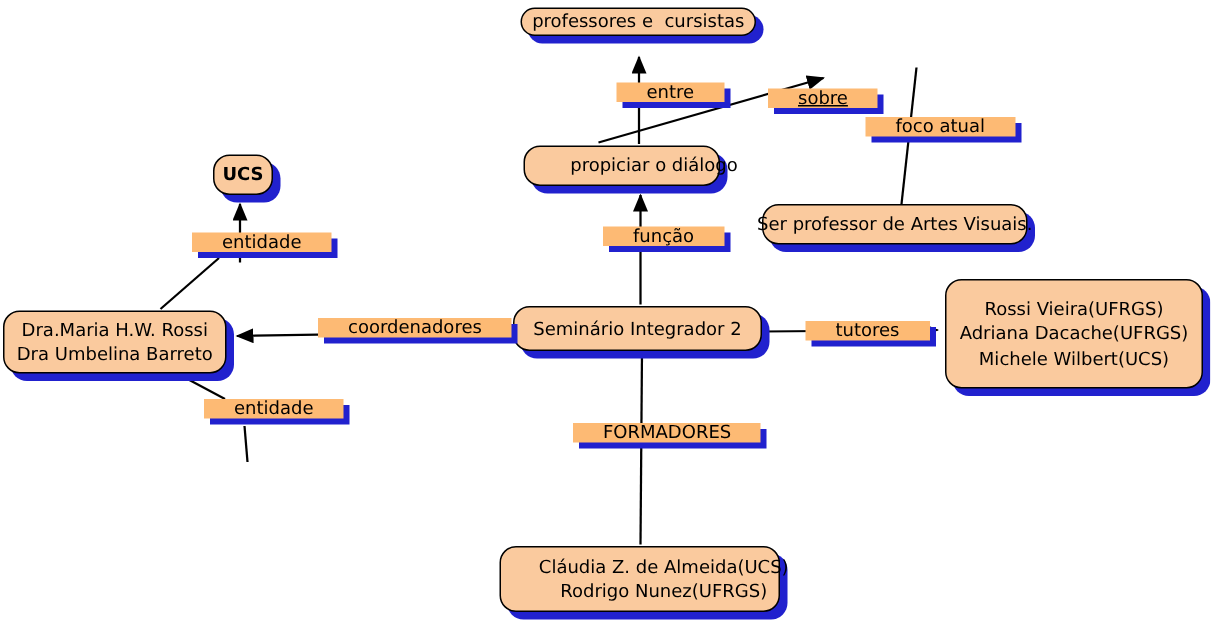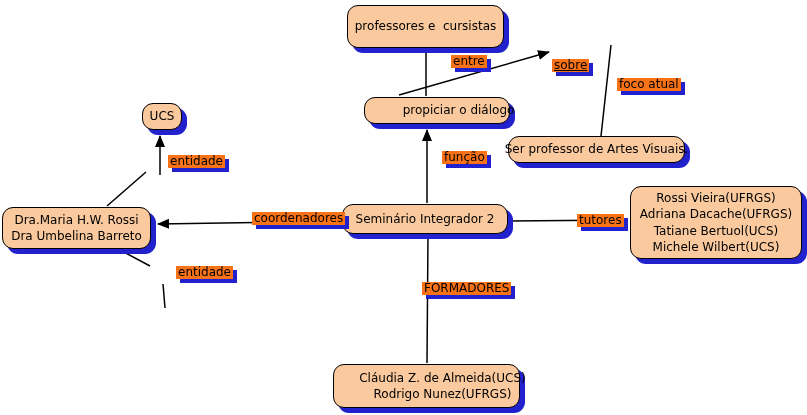--- a/index.html
+++ b/index.html
@@ -23,28 +23,27 @@
     font-size:12px;color:#000;
     line-height:1.35;
     text-align:center;
     box-sizing:border-box;
     cursor:default;
   }
   .node-line{white-space:pre;}
   .edge-label{
     position:absolute;
     z-index:3;
-    background:#f97316;
+    background:#fdba74;
     box-shadow:4px 4px 0 #2121CE;
     font-size:12px;color:#000;
     line-height:1.1;
-    padding:0 2px;
+    padding:0 20px;
     white-space:pre;
     cursor:default;
-    margin-left:40px;
   }
 </style>
 </head>
 <body>
 
 <div class="canvas">
 
   <svg class="wires" width="807" height="415">
     <defs>
       <marker id="arrow" markerUnits="userSpaceOnUse" markerWidth="13" markerHeight="11" refX="11" refY="5" orient="auto">
@@ -68,50 +67,49 @@
 
     <line x1="107" y1="206" x2="146" y2="172" stroke="#000" stroke-width="1.5"></line>
 
     <line x1="160" y1="175" x2="160" y2="136" stroke="#000" stroke-width="1.5" marker-end="url(#arrow)"></line>
 
     <line x1="120" y1="250" x2="150" y2="266" stroke="#000" stroke-width="1.5"></line>
 
     <line x1="163" y1="284" x2="165" y2="308" stroke="#000" stroke-width="1.5"></line>
   </svg>
 
-  <div class="node" style="left:347px;top:5px;width:157px;height:43px;">
+  <div class="node" style="left:347px;top:5px;width:157px;height:19px;">
     <span class="node-line">professores e  cursistas</span>
   </div>
 
 
-  <div class="node" style="left:364px;top:97px;width:146px;height:27px;padding-left:43px;">
+  <div class="node" style="left:349px;top:97px;width:131px;height:27px;padding-left:43px;">
     <span class="node-line">propiciar o diálogo</span>
   </div>
 
   <div class="node" style="left:508px;top:136px;width:177px;height:27px;">
     <span class="node-line">Ser professor de Artes Visuais.</span>
   </div>
 
-  <div class="node" style="left:142px;top:103px;width:40px;height:27px;">
+  <div class="node" style="left:142px;top:103px;width:40px;height:27px;font-weight:bold;">
     <span class="node-line">UCS</span>
   </div>
 
   <div class="node" style="left:2px;top:207px;width:149px;height:42px;">
     <span class="node-line">Dra.Maria H.W. Rossi</span>
     <span class="node-line">Dra Umbelina Barreto</span>
   </div>
 
   <div class="node" style="left:342px;top:204px;width:166px;height:30px;">
     <span class="node-line">Seminário Integrador 2</span>
   </div>
 
   <div class="node" style="left:630px;top:186px;width:172px;height:73px;">
     <span class="node-line">Rossi Vieira(UFRGS)</span>
     <span class="node-line">Adriana Dacache(UFRGS)</span>
-    <span class="node-line">Tatiane Bertuol(UCS)</span>
     <span class="node-line">Michele Wilbert(UCS)</span>
   </div>
 
 
   <div class="node" style="left:333px;top:364px;width:187px;height:44px;padding-left:32px;">
     <span class="node-line">Cláudia Z. de Almeida(UCS)</span>
     <span class="node-line">Rodrigo Nunez(UFRGS)</span>
   </div>
 
   <div class="edge-label" style="left:411px;top:55px;">entre</div>

